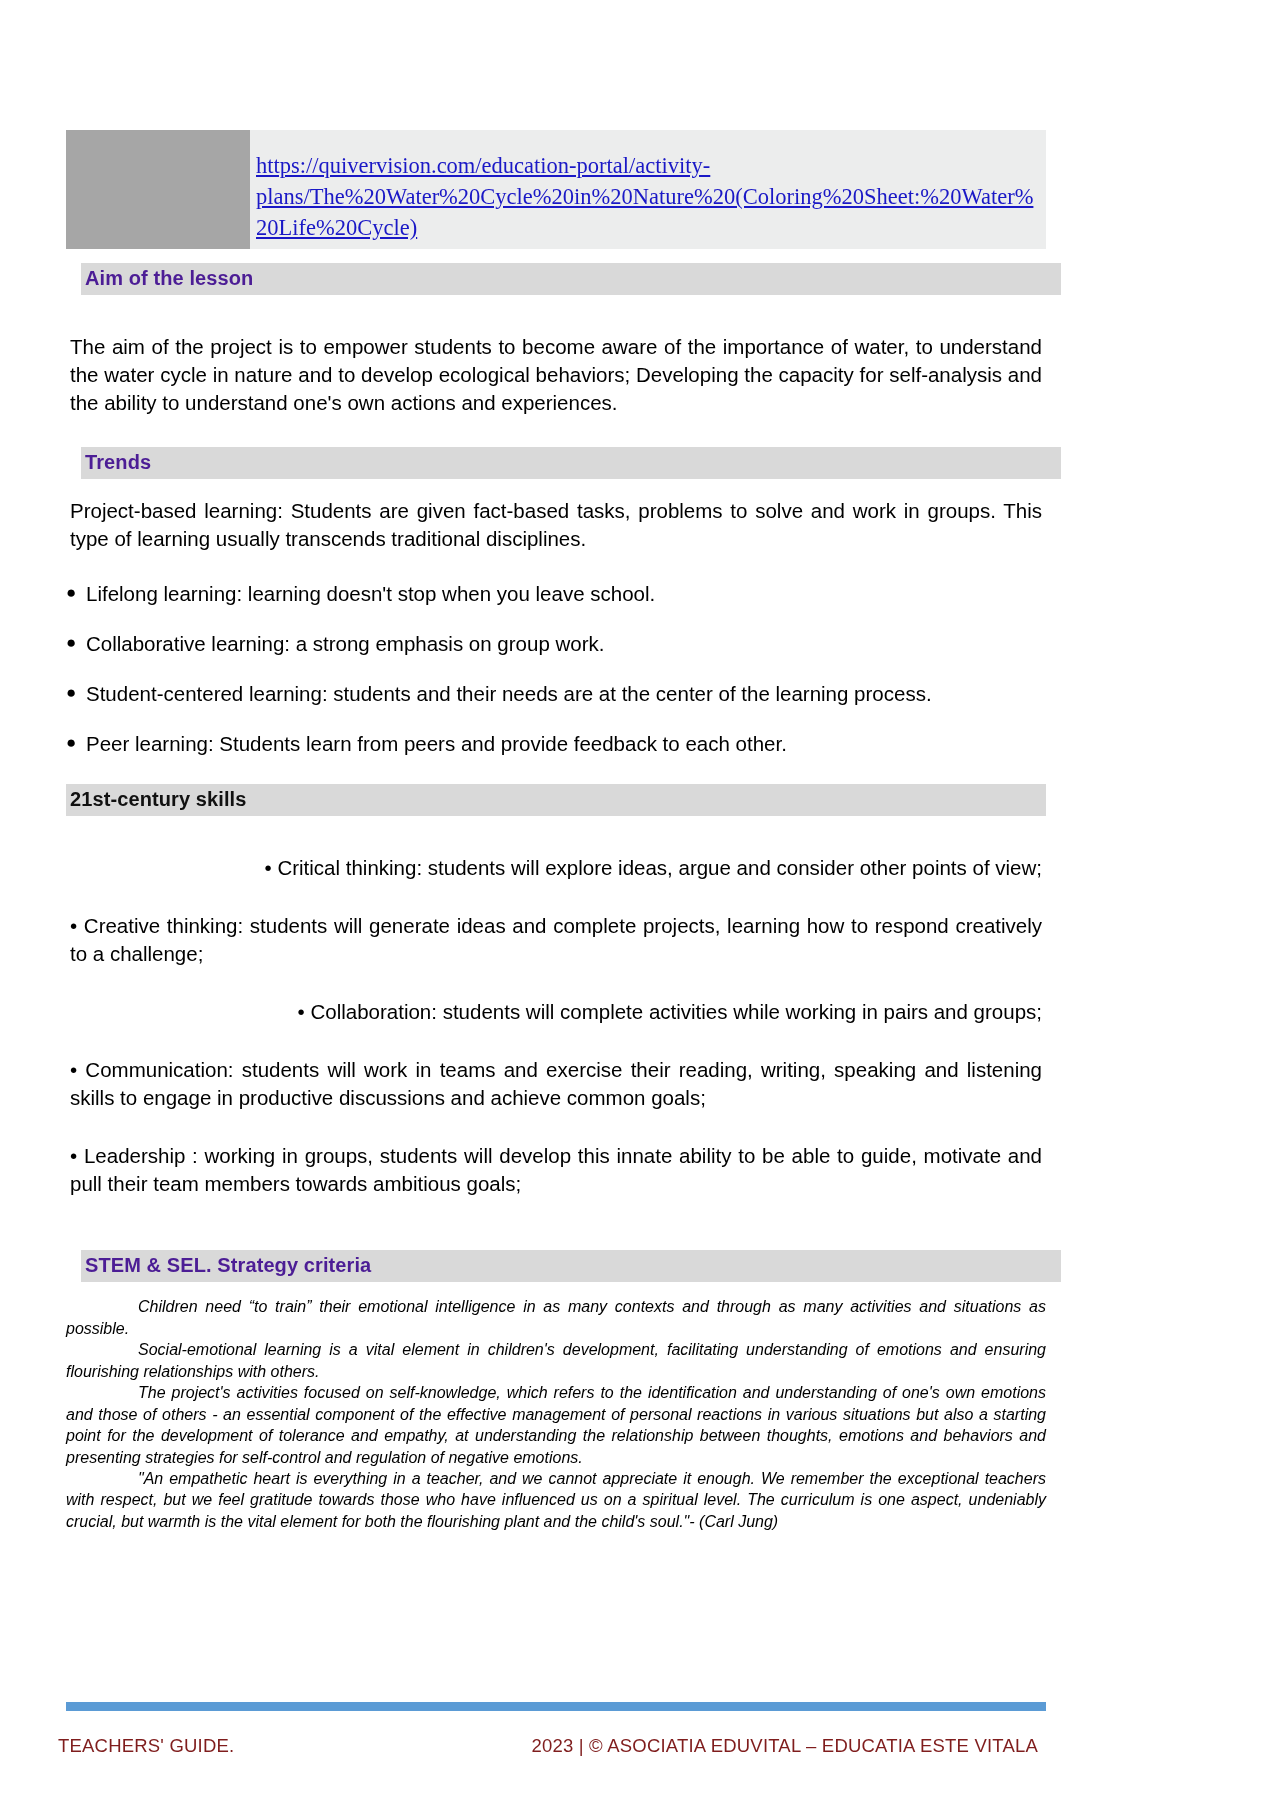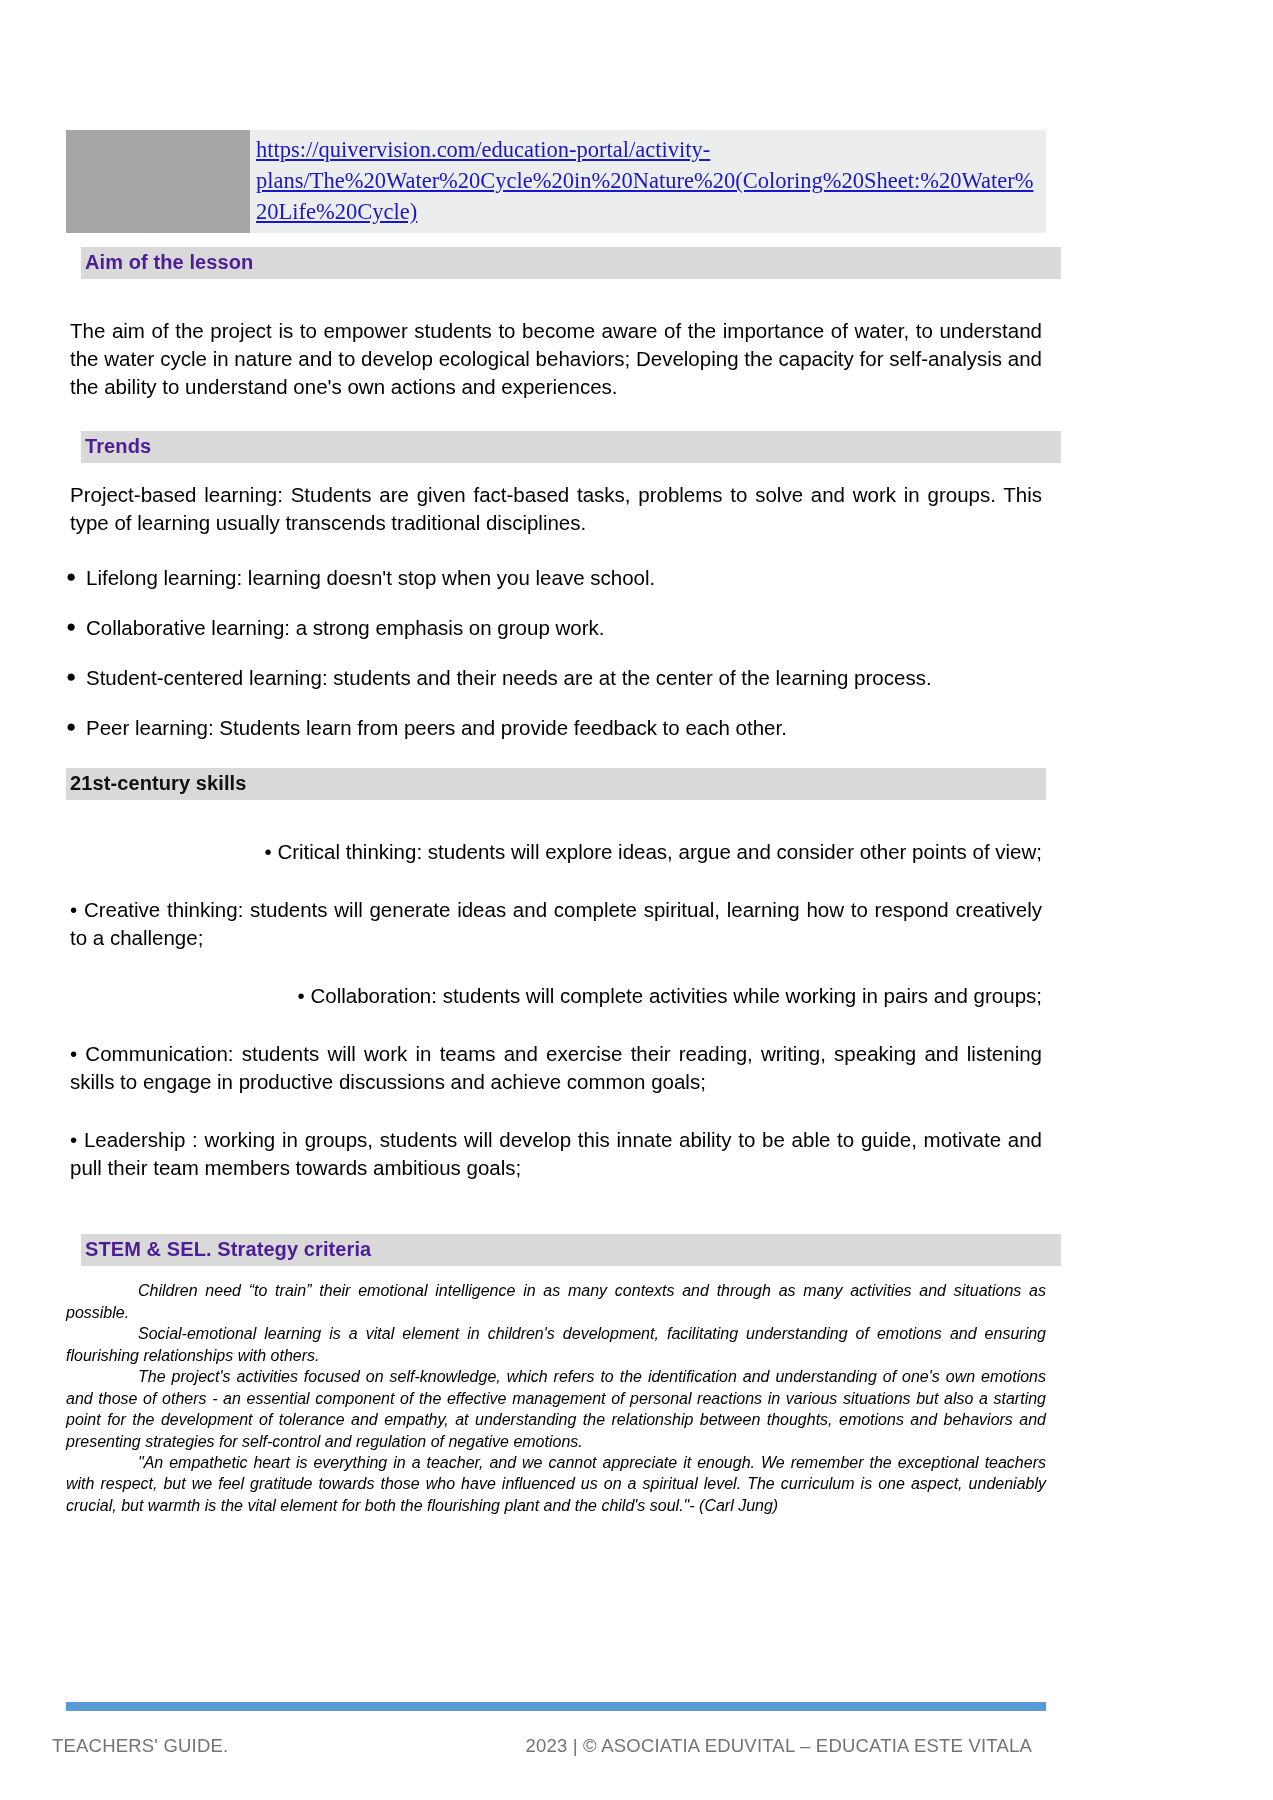--- a/index.html
+++ b/index.html
@@ -48,20 +48,21 @@
   }
   .doc-link {
     font-family: "Liberation Serif", serif;
     font-size: 22.5px;
     line-height: 1.38;
     color: #1a18c6;
     text-decoration: underline;
     word-break: break-word;
     display: block;
     cursor: pointer;
+    margin-top: 16px;
   }
 
   
   .section-head {
     width: 980px;
     box-sizing: border-box;
     background: #d9d9d9;
     padding: 4px 4px 5px 4px;
     font-size: 20px;
     font-weight: bold;
@@ -115,27 +116,27 @@
   .footer-rule {
     position: absolute;
     left: 66px;
     top: 1702px;
     width: 980px;
     height: 9px;
     background: #5b9bd5;
   }
   .footer {
     position: absolute;
-    left: 52px;
+    left: 58px;
     top: 1735px;
     width: 980px;
     display: flex;
     justify-content: space-between;
     align-items: baseline;
-    color: #737373;
+    color: #7f1d1d;
     font-size: 18.5px;
     letter-spacing: 0.2px;
   }
   .footer .right { text-align: right; }
 </style>
 </head>
 <body>
 
 <div class="page">
 
@@ -184,21 +185,21 @@
       <span class="btext">Peer learning: Students learn from peers and provide feedback to each other.</span>
     </div>
 
     <div class="spacer-md"></div>
 
     <div class="section-head black">21st-century skills</div>
     <div class="spacer-lg"></div>
 
     <p class="body-par left">• Critical thinking: students will explore ideas, argue and consider other points of view;</p>
     <div class="gap-par"></div>
-    <p class="body-par">• Creative thinking: students will generate ideas and complete spiritual, learning how to respond creatively to a challenge;</p>
+    <p class="body-par">• Creative thinking: students will generate ideas and complete projects, learning how to respond creatively to a challenge;</p>
     <div class="gap-par"></div>
     <p class="body-par left">• Collaboration: students will complete activities while working in pairs and groups;</p>
     <div class="gap-par"></div>
     <p class="body-par">• Communication: students will work in teams and exercise their reading, writing, speaking and listening skills to engage in productive discussions and achieve common goals;</p>
     <div class="gap-par"></div>
     <p class="body-par">• Leadership : working in groups, students will develop this innate ability to be able to guide, motivate and pull their team members towards ambitious goals;</p>
     <div class="gap-par"></div>
 
     <div class="spacer-md"></div>
 

